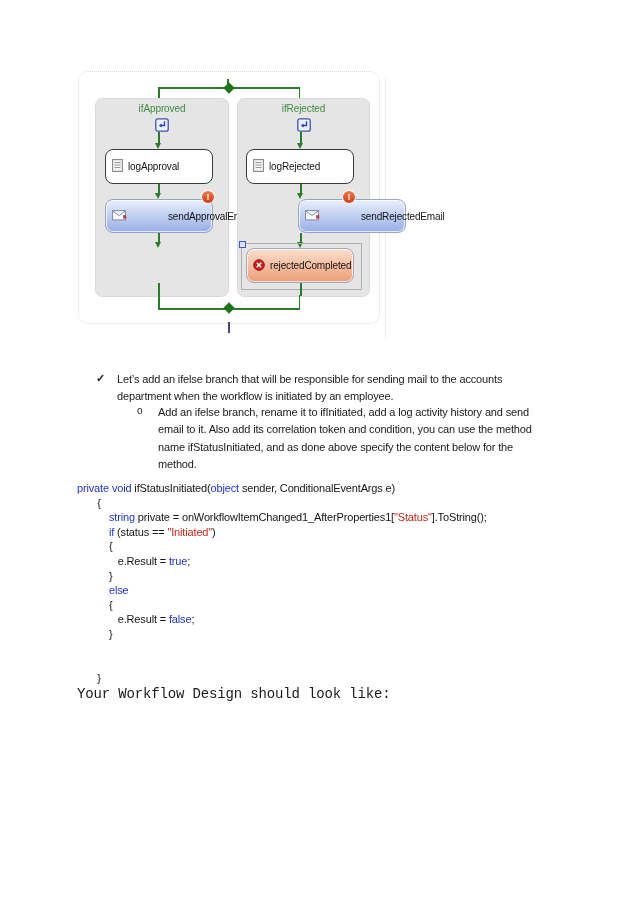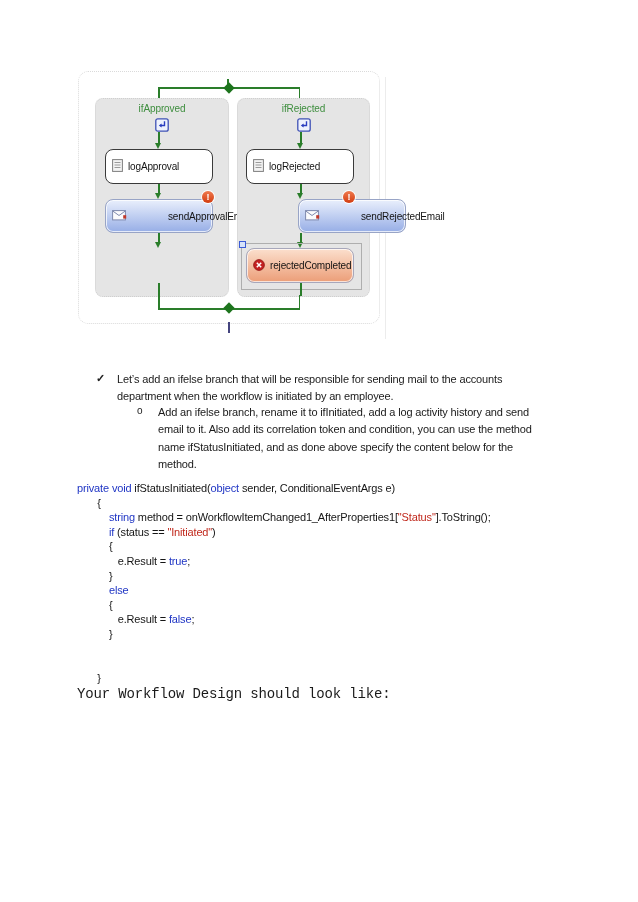--- a/index.html
+++ b/index.html
@@ -216,21 +216,21 @@
 
   <span class="bullet-o">o</span>
   <div class="bullet2-text">Add an ifelse branch, rename it to ifInitiated, add a log activity history and send
 email to it. Also add its correlation token and condition, you can use the method
 name ifStatusInitiated, and as done above specify the content below for the
 method.</div>
 
   <div class="code-block">
       <div class="code-line"><span class="tok-k">private</span><span class="tok-n"> </span><span class="tok-k">void</span><span class="tok-n"> ifStatusInitiated(</span><span class="tok-k">object</span><span class="tok-n"> sender, ConditionalEventArgs e)</span></div>
       <div class="code-line"><span class="tok-n">       {</span></div>
-      <div class="code-line"><span class="tok-n">           </span><span class="tok-k">string</span><span class="tok-n"> method = onWorkflowItemChanged1_AfterProperties1[</span><span class="tok-s">"Status"</span><span class="tok-n">].ToString();</span></div>
+      <div class="code-line"><span class="tok-n">           </span><span class="tok-k">string</span><span class="tok-n"> private = onWorkflowItemChanged1_AfterProperties1[</span><span class="tok-s">"Status"</span><span class="tok-n">].ToString();</span></div>
       <div class="code-line"><span class="tok-n">           </span><span class="tok-k">if</span><span class="tok-n"> (status == </span><span class="tok-s">"Initiated"</span><span class="tok-n">)</span></div>
       <div class="code-line"><span class="tok-n">           {</span></div>
       <div class="code-line"><span class="tok-n">              e.Result = </span><span class="tok-k">true</span><span class="tok-n">;</span></div>
       <div class="code-line"><span class="tok-n">           }</span></div>
       <div class="code-line"><span class="tok-n">           </span><span class="tok-k">else</span></div>
       <div class="code-line"><span class="tok-n">           {</span></div>
       <div class="code-line"><span class="tok-n">              e.Result = </span><span class="tok-k">false</span><span class="tok-n">;</span></div>
       <div class="code-line"><span class="tok-n">           }</span></div>
       <div class="code-line"></div>
       <div class="code-line"></div>

